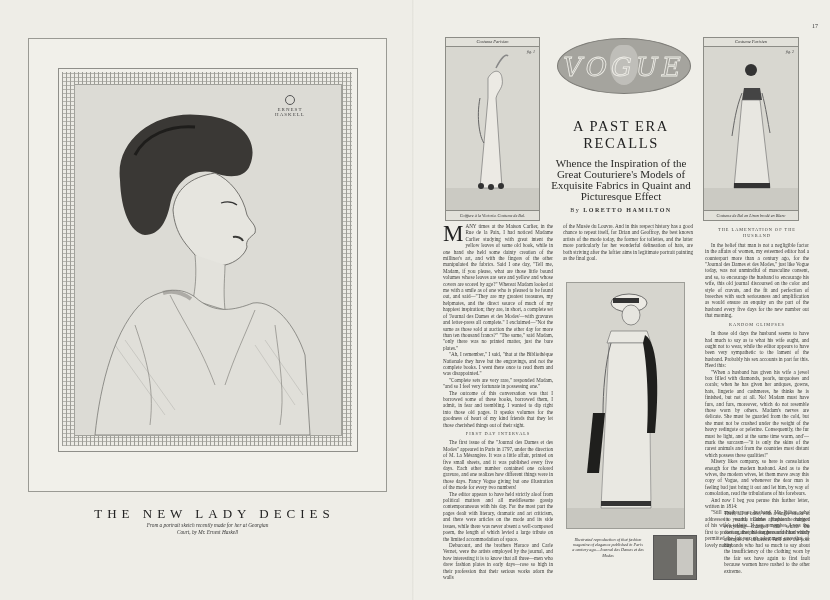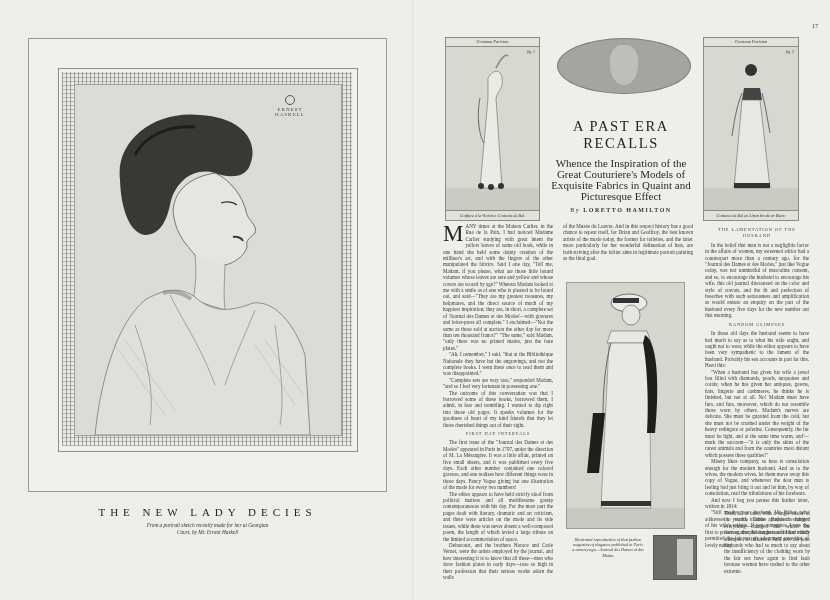--- a/index.html
+++ b/index.html
@@ -12,21 +12,21 @@
   
   .outer-frame{position:absolute;left:28px;top:38px;width:357px;height:452px;border:1px solid #9a9a94;background:#f1f0ea;}
   .orn-frame{position:absolute;left:58px;top:68px;width:298px;height:382px;border:1px solid #8f8f8a;padding:0;}
   .orn-border{position:absolute;left:62px;top:72px;width:290px;height:374px;
      background:repeating-linear-gradient(90deg,#9d9d97 0 1px,#ecebe5 1px 4px);}
   .orn-border-v{position:absolute;left:62px;top:72px;width:290px;height:374px;
      background:repeating-linear-gradient(0deg,#9d9d97 0 1px,transparent 1px 4px);opacity:.7}
   .portrait{position:absolute;left:74px;top:84px;width:266px;height:350px;background:#d9d8d2;border:1px solid #a2a29c;overflow:hidden;}
   .sig{position:absolute;left:270px;top:95px;width:40px;text-align:center;font-size:5px;letter-spacing:1px;color:#444;}
   .sig .mono{display:block;width:8px;height:8px;border:1px solid #555;border-radius:50%;margin:0 auto 2px;}
-  .cap-title{position:absolute;left:0;width:415px;top:506px;text-align:center;font-size:11px;letter-spacing:5px;color:#222;}
+  .cap-title{position:absolute;left:0;width:415px;top:506px;text-align:center;font-size:13px;letter-spacing:5px;color:#222;padding-left:7px;}
   .cap-sub{position:absolute;left:140px;width:135px;top:522px;text-align:center;font-size:5.3px;font-style:italic;line-height:7px;color:#333;}
 
   
   .page-num{position:absolute;right:12px;top:23px;font-size:6px;color:#333;}
   .plate{position:absolute;background:#d8d7d0;border:1px solid #8c8c86;overflow:hidden;}
   .plate .ph{position:absolute;left:0;right:0;top:0;height:8px;border-bottom:1px solid #8c8c86;font-size:4.5px;font-style:italic;text-align:center;line-height:8px;color:#333;background:#e2e1da}
   .plate .pn{position:absolute;right:4px;top:11px;font-size:4px;font-style:italic;color:#444}
   .plate .pc{position:absolute;left:0;right:0;bottom:0;height:9px;font-size:4.2px;font-style:italic;text-align:center;line-height:9px;color:#333;background:#e2e1da;border-top:1px solid #8c8c86}
   .plate-left{left:445px;top:37px;width:93px;height:182px;}
   .plate-right{left:703px;top:37px;width:94px;height:182px;}
@@ -110,20 +110,21 @@
           <circle cx="35" cy="148" r="3"></circle>
           <circle cx="45" cy="149" r="3"></circle>
           <circle cx="55" cy="148" r="3"></circle>
         </g>
     </svg>
     <div class="pc">Coiffure à la Victoria. Costume de Bal.</div>
   </div>
 
   <div class="vogue-logo">
     <div class="shield"></div>
+    <div class="word">VOGUE</div>
   </div>
 
   <div class="plate plate-right">
     <div class="ph">Costume Parisien</div>
     <div class="pn">fig. 2</div>
     <svg width="94" height="182" viewBox="0 0 94 182" style="position:absolute;left:0;top:0">
       <rect x="0" y="150" width="94" height="22" fill="#cbcac3"></rect>
       <circle cx="47" cy="32" r="6" fill="#333"></circle>
       <path d="M40 50 L56 50 L58 62 L38 62 Z" fill="#444"></path>
       <path d="M38 62 L56 62 L66 150 L30 150 Z" fill="#e8e7e1" stroke="#666" stroke-width=".6"></path>

